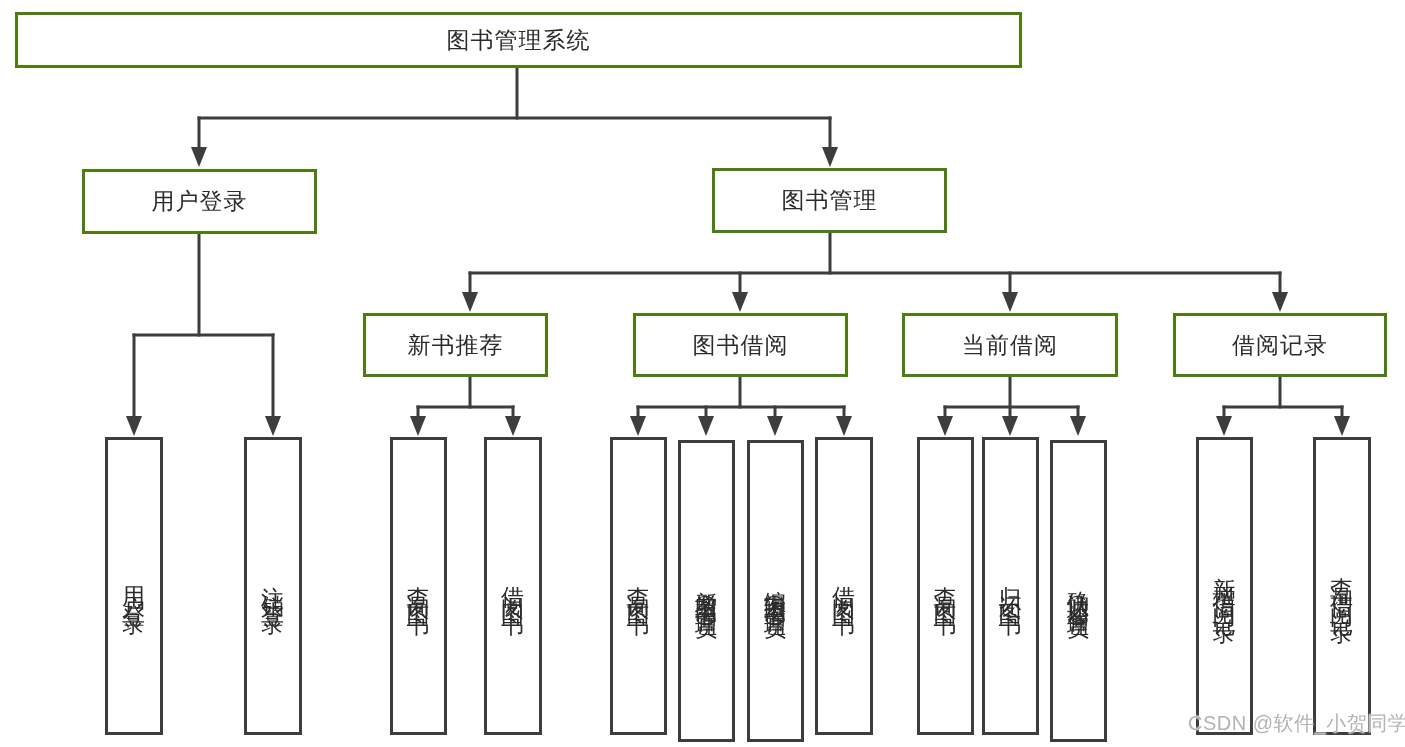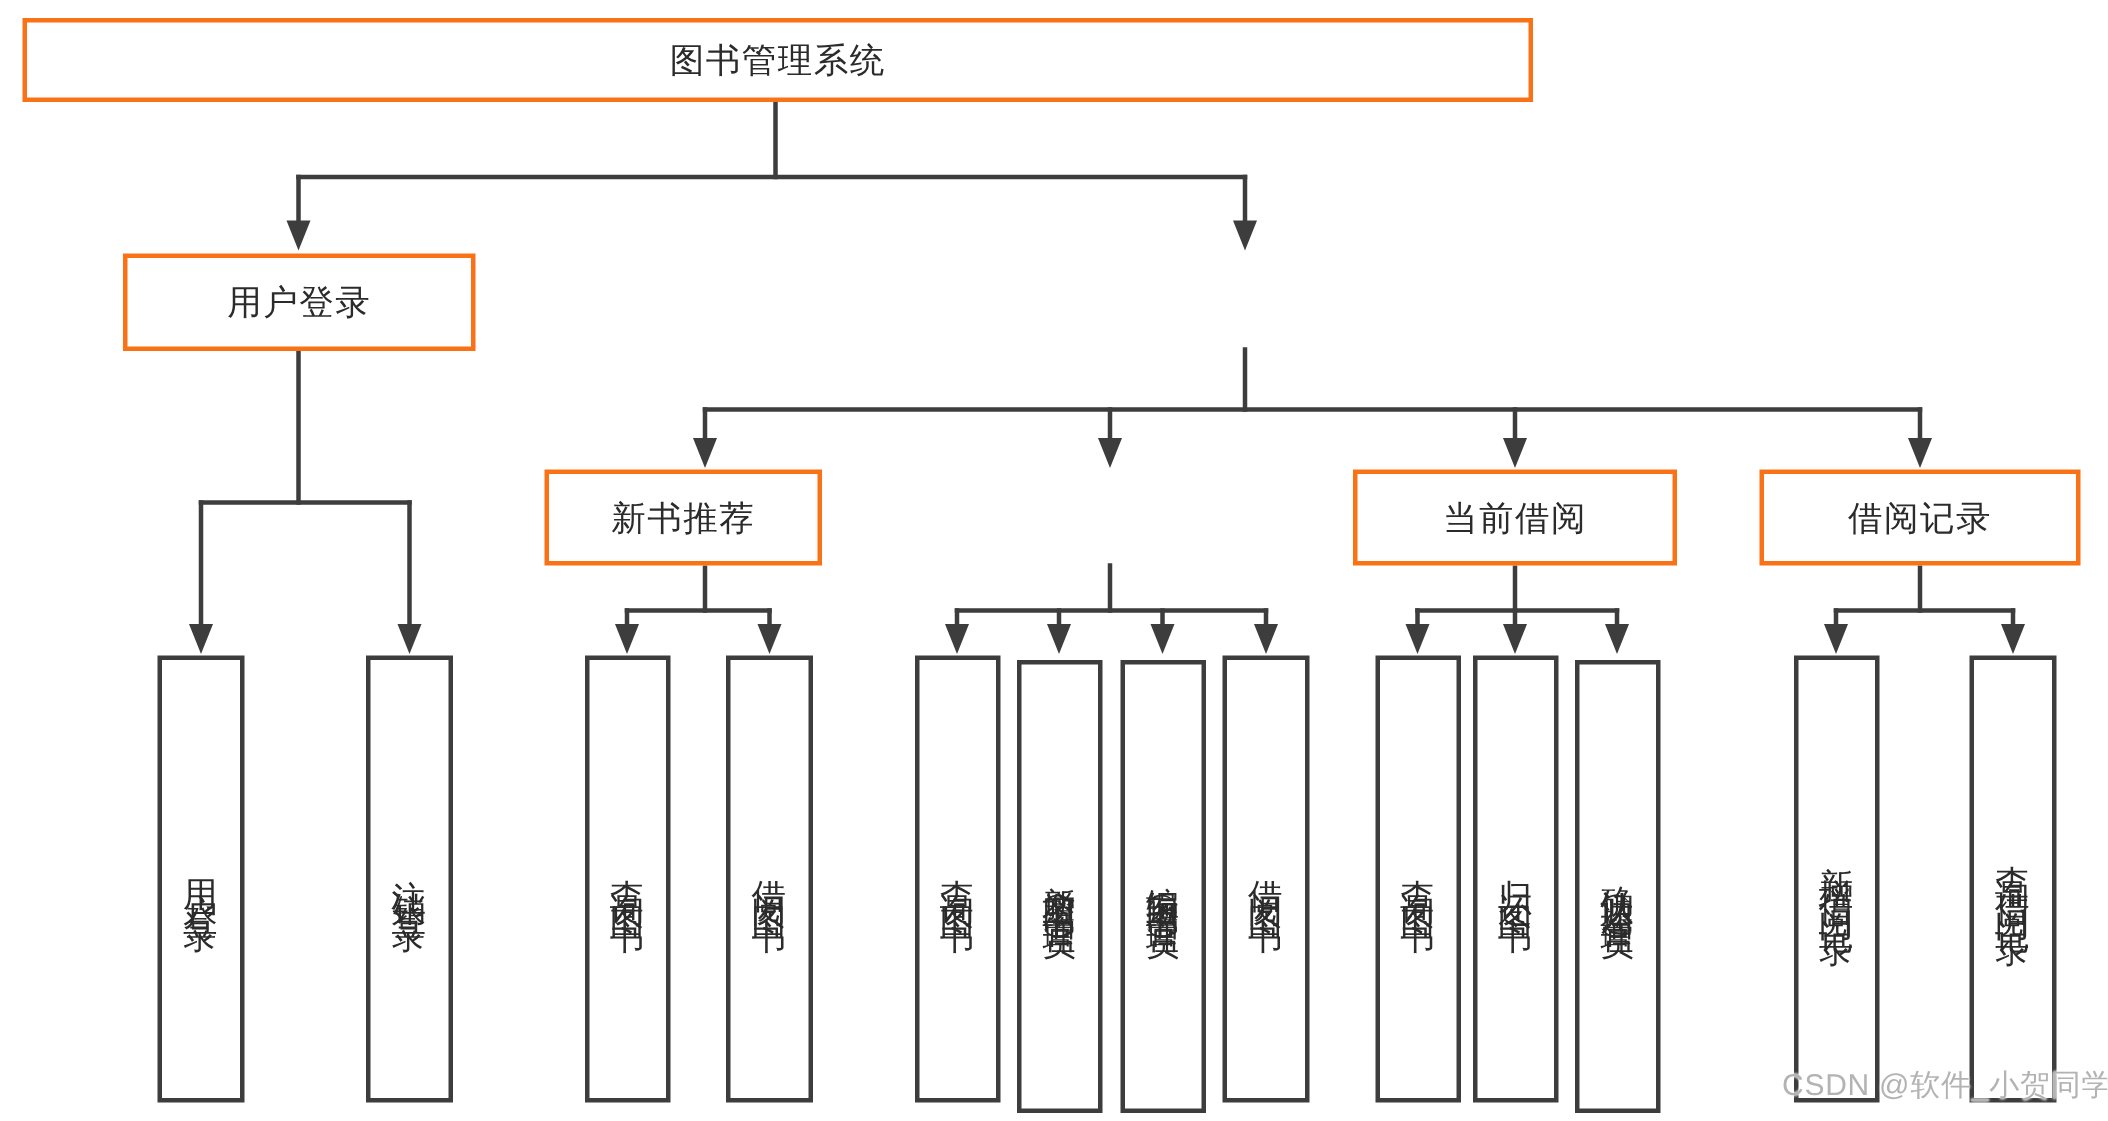--- a/index.html
+++ b/index.html
@@ -6,21 +6,21 @@
   #stage{
     position:relative;
     width:1405px;height:747px;
     background:#ffffff;
     font-family:"Liberation Sans","DejaVu Sans",sans-serif;
     overflow:hidden;
   }
   #connectors{position:absolute;left:0;top:0;z-index:1;}
   .hbox{
     position:absolute;z-index:2;box-sizing:border-box;
-    background:#ffffff;border:3px solid #f97316;
+    background:#ffffff;border:3px solid #4d7c0f;
     display:flex;align-items:center;justify-content:center;
     font-size:23px;letter-spacing:1px;color:#2b2b2b;
   }
   .vbox{
     position:absolute;z-index:2;box-sizing:border-box;
     background:#ffffff;border:3px solid #3d3d3d;
     display:flex;align-items:center;justify-content:center;
     font-size:23px;color:#2b2b2b;
   }
   .vlabel{
@@ -108,23 +108,29 @@
     </g>
   </svg>
 
   <div class="hbox" style="left:15px;top:12px;width:1007px;height:56px">
     <span>图书管理系统</span>
   </div>
 
   <div class="hbox" style="left:82px;top:169px;width:235px;height:65px">
     <span>用户登录</span>
   </div>
+  <div class="hbox" style="left:712px;top:168px;width:235px;height:65px">
+    <span>图书管理</span>
+  </div>
 
   <div class="hbox" style="left:363px;top:313px;width:185px;height:64px">
     <span>新书推荐</span>
+  </div>
+  <div class="hbox" style="left:633px;top:313px;width:215px;height:64px">
+    <span>图书借阅</span>
   </div>
   <div class="hbox" style="left:902px;top:313px;width:216px;height:64px">
     <span>当前借阅</span>
   </div>
   <div class="hbox" style="left:1173px;top:313px;width:214px;height:64px">
     <span>借阅记录</span>
   </div>
 
   <div class="vbox" style="left:105px;top:437px;width:58px;height:298px">
     <span class="vlabel">用户登录</span>

